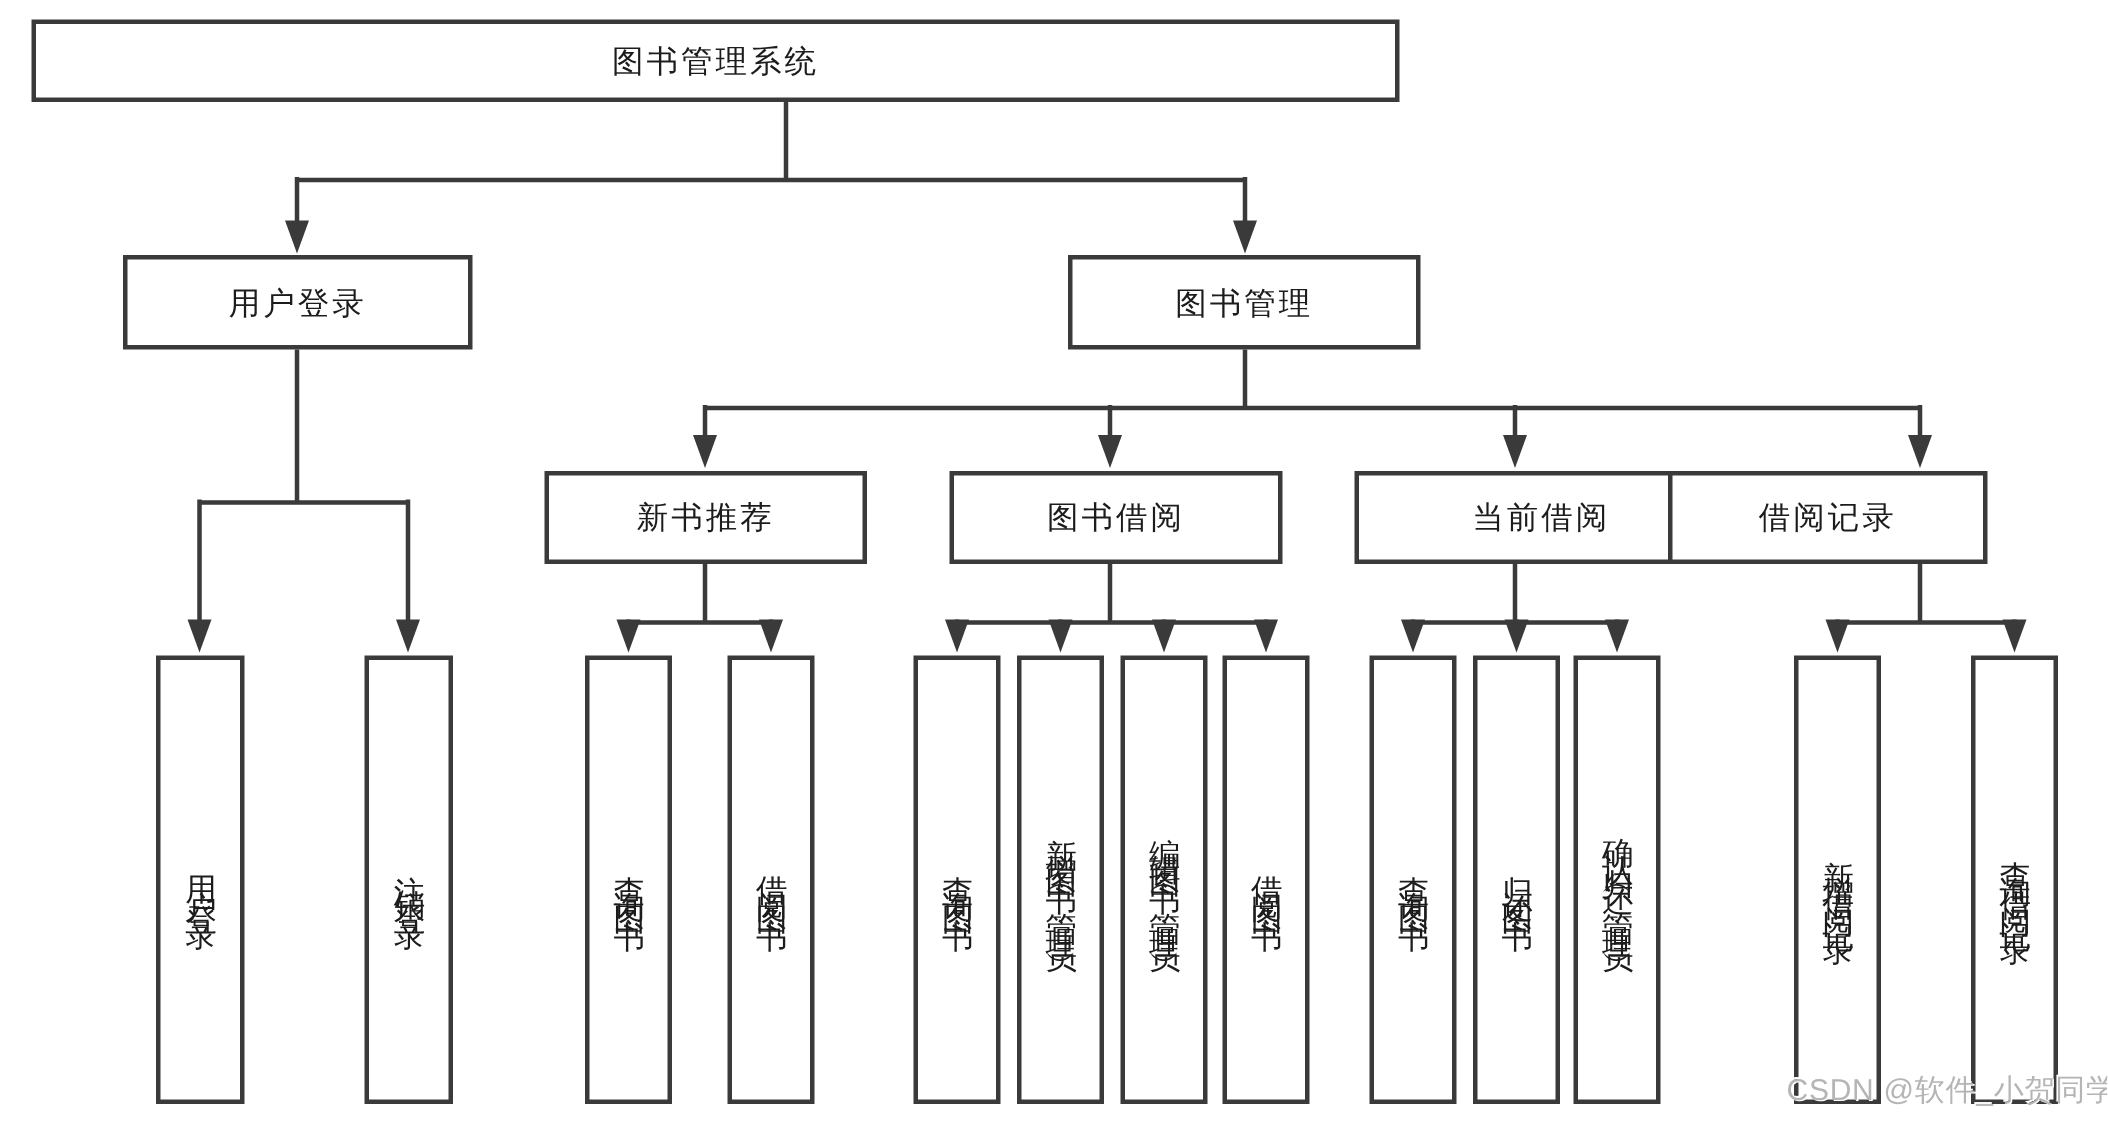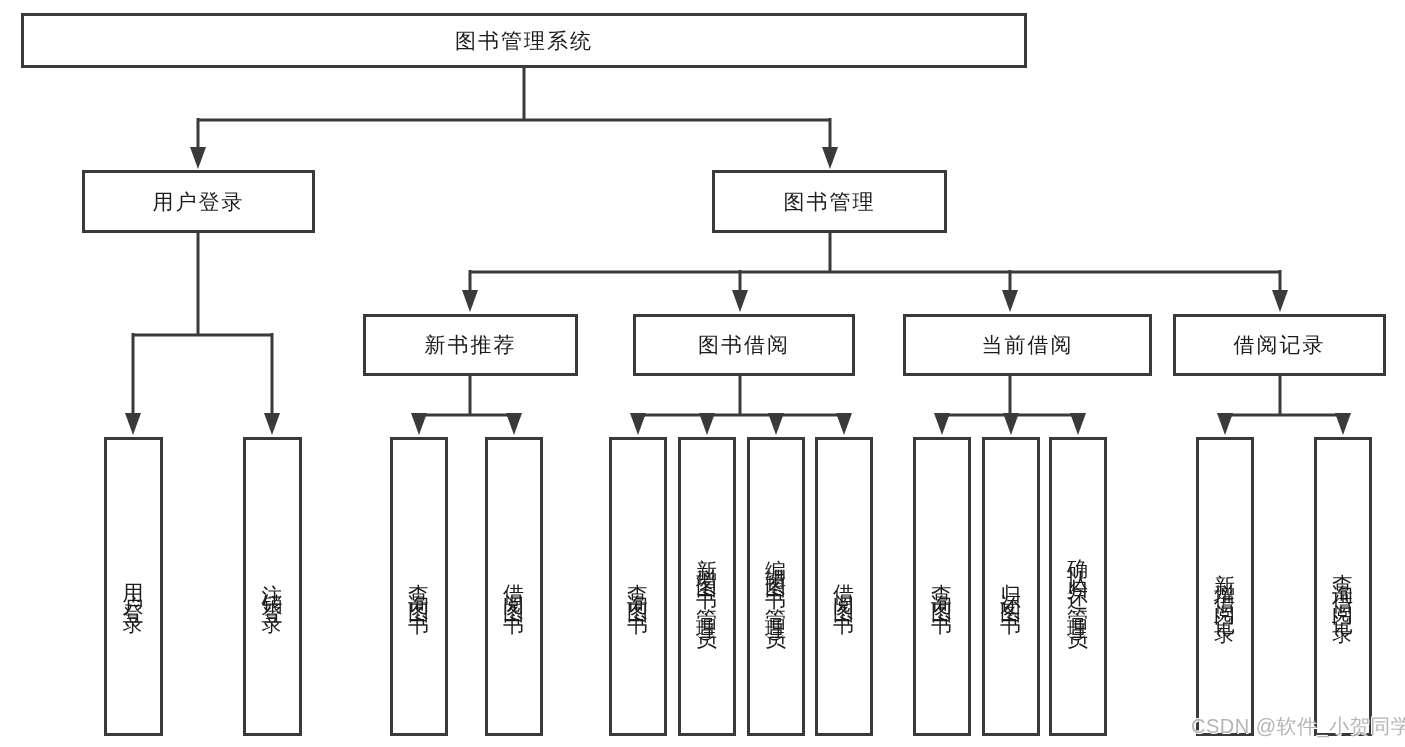--- a/index.html
+++ b/index.html
@@ -92,41 +92,41 @@
       <polygon points="768,413 784,413 776,435"></polygon>
       <polygon points="836,413 852,413 844,435"></polygon>
       <polygon points="934,413 950,413 942,435"></polygon>
       <polygon points="1003,413 1019,413 1011,435"></polygon>
       <polygon points="1070,413 1086,413 1078,435"></polygon>
       <polygon points="1217,413 1233,413 1225,435"></polygon>
       <polygon points="1335,413 1351,413 1343,435"></polygon>
     </g>
   </svg>
 
-  <div class="node h" style="left:21px; top:13px; width:1006px; height:55px">
+  <div class="node h" style="left:21px; top:13px; width:912px; height:55px">
     <span>图书管理系统</span>
   </div>
 
   <div class="node h" style="left:82px; top:170px; width:233px; height:63px">
     <span>用户登录</span>
   </div>
   <div class="node h" style="left:712px; top:170px; width:235px; height:63px">
     <span>图书管理</span>
   </div>
 
   <div class="node h" style="left:363px; top:314px; width:215px; height:62px">
     <span>新书推荐</span>
   </div>
   <div class="node h" style="left:633px; top:314px; width:222px; height:62px">
     <span>图书借阅</span>
   </div>
   <div class="node h" style="left:903px; top:314px; width:249px; height:62px">
     <span>当前借阅</span>
   </div>
-  <div class="node h" style="left:1173px; top:314px; width:213px; height:62px">
+  <div class="node h" style="left:1112px; top:314px; width:213px; height:62px">
     <span>借阅记录</span>
   </div>
 
   <div class="node v" style="left:104px; top:437px; width:59px; height:299px">
     <span>用户登录</span>
   </div>
   <div class="node v" style="left:243px; top:437px; width:59px; height:299px">
     <span>注销登录</span>
   </div>
 

